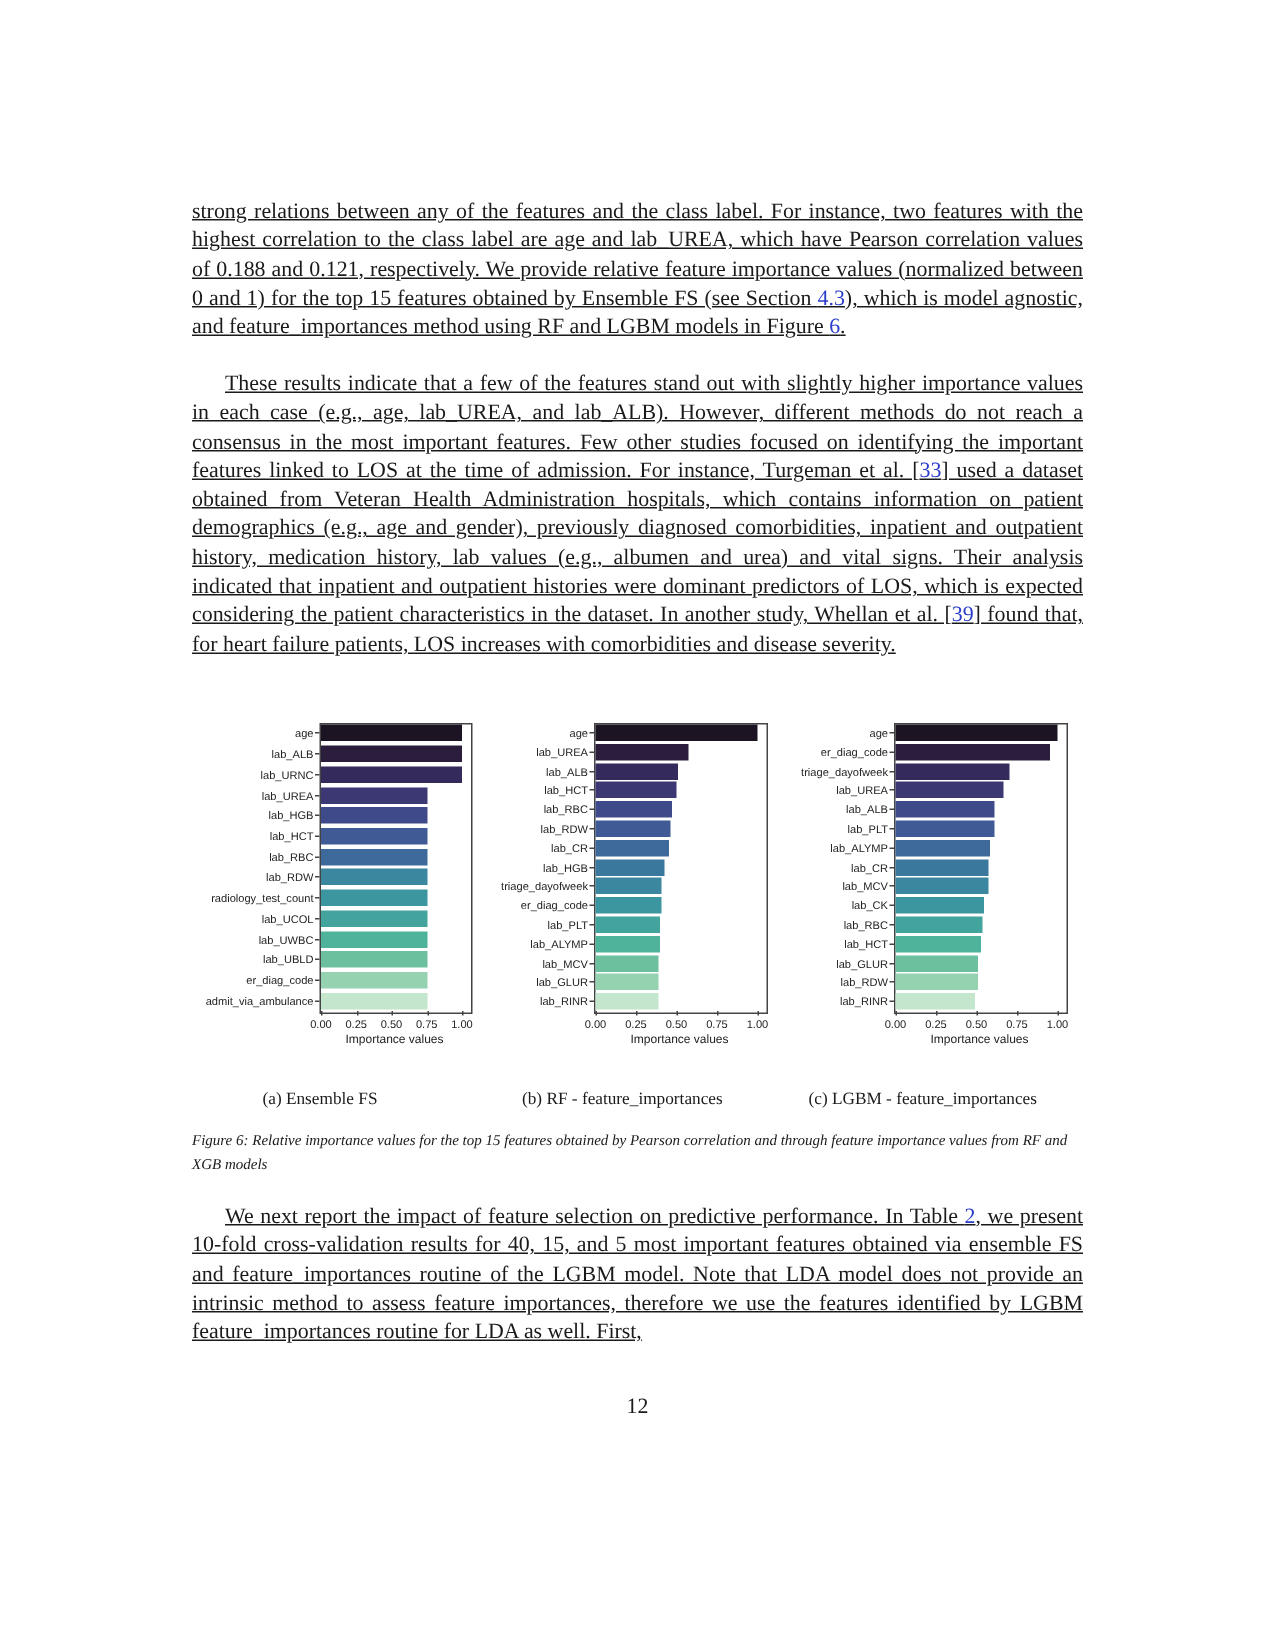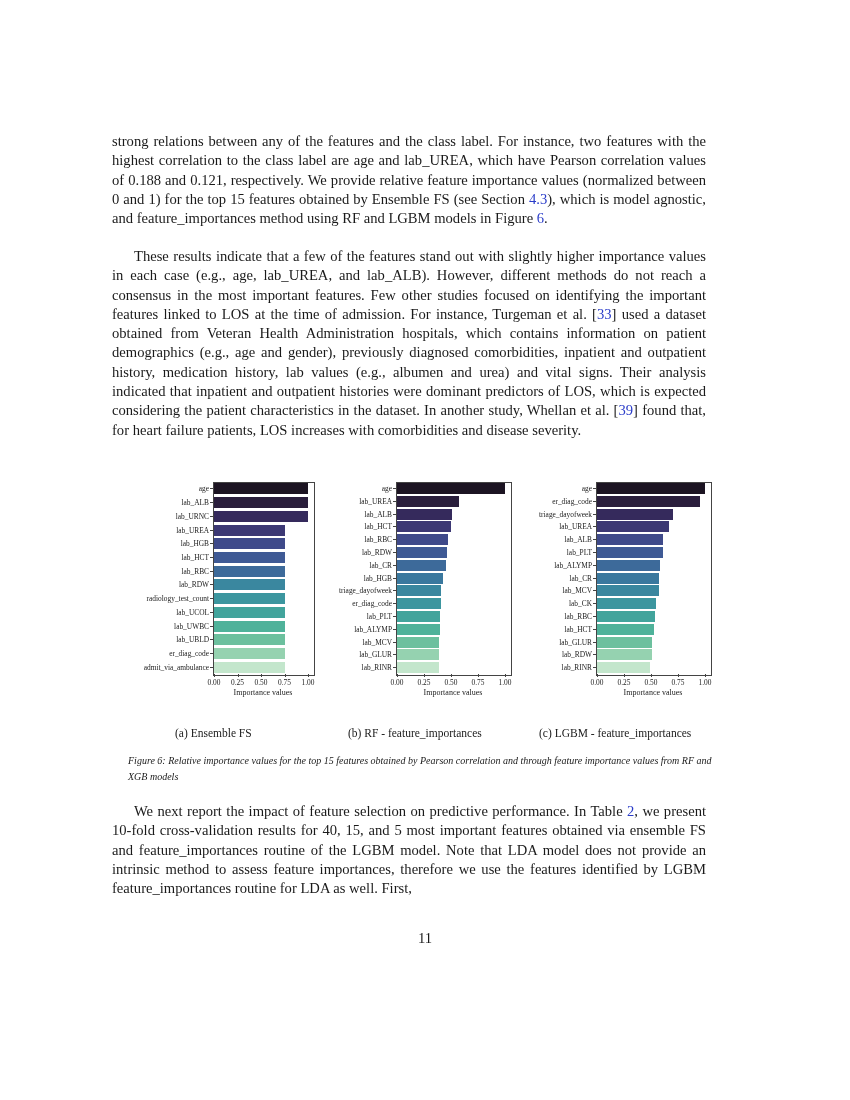--- a/index.html
+++ b/index.html
@@ -1,22 +1,22 @@
 <!DOCTYPE html>
 <html><head>
 <meta charset="utf-8">
 <style>
   html, body { margin:0; padding:0; background:#fff; }
   body { width:850px; height:1100px; position:relative; font-family:"Liberation Serif", "DejaVu Serif", serif; color:#1a1a1a; }
-  .para { position:absolute; left:112px; width:594px; font-size:14.6px; line-height:19.3px; text-align:justify; }
+  .para { position:absolute; left:128px; width:594px; font-size:14.6px; line-height:19.3px; text-align:justify;text-decoration:underline; }
   .para p { margin:0; }
   .indent { text-indent:22px; }
   .link { color:#2a3cc9; }
   .figs { position:absolute; left:128px; top:478px; width:600px; height:240px; }
-  .chart { position:absolute; top:0; height:240px; font-family:Liberation Serif, serif; }
+  .chart { position:absolute; top:0; height:240px; font-family:Liberation Sans, sans-serif; }
   .plot { position:absolute; top:4px; height:192px; border:1px solid #444; background:#fff; }
   .bar { position:absolute; left:0; top:0; height:11px; }
   .ylabel { position:absolute; text-align:right; font-size:7.4px; color:#222; white-space:nowrap; line-height:11px; }
   .ytick { position:absolute; width:3px; height:1px; background:#444; }
   .xtick { position:absolute; font-size:7.4px; color:#222; transform:translateX(-50%); top:200px; }
   .xtickmark { position:absolute; width:1px; height:3px; background:#444; top:196px; }
   .xlabel { position:absolute; font-size:8px; color:#222; top:210px; transform:translateX(-50%); white-space:nowrap; }
   .subcap { position:absolute; top:727px; font-size:11.5px; white-space:nowrap;text-align:center; }
   .caption { position:absolute; left:128px; top:753px; width:594px; font-size:10px; line-height:16px;font-style:italic; }
   .pagenum { position:absolute; left:0; width:850px; top:930px; text-align:center; font-size:14.6px; }
@@ -212,13 +212,13 @@
 <div class="subcap" style="left:175px;">(a) Ensemble FS</div>
 <div class="subcap" style="left:348px;">(b) RF - feature_importances</div>
 <div class="subcap" style="left:539px;">(c) LGBM - feature_importances</div>
 
 <div class="caption">Figure 6: Relative importance values for the top 15 features obtained by Pearson correlation and through feature importance values from RF and XGB models</div>
 
 <div class="para" style="top:802px;">
   <p class="indent"><span>We next report the impact of feature selection on predictive performance. In Table </span><span class="link">2</span><span>, we present 10-fold cross-validation results for 40, 15, and 5 most important features obtained via ensemble FS and feature_importances routine of the LGBM model. Note that LDA model does not provide an intrinsic method to assess feature importances, therefore we use the features identified by LGBM feature_importances routine for LDA as well. First,</span></p>
 </div>
 
-<div class="pagenum">11</div>
+<div class="pagenum">12</div>
 
 </body></html>

